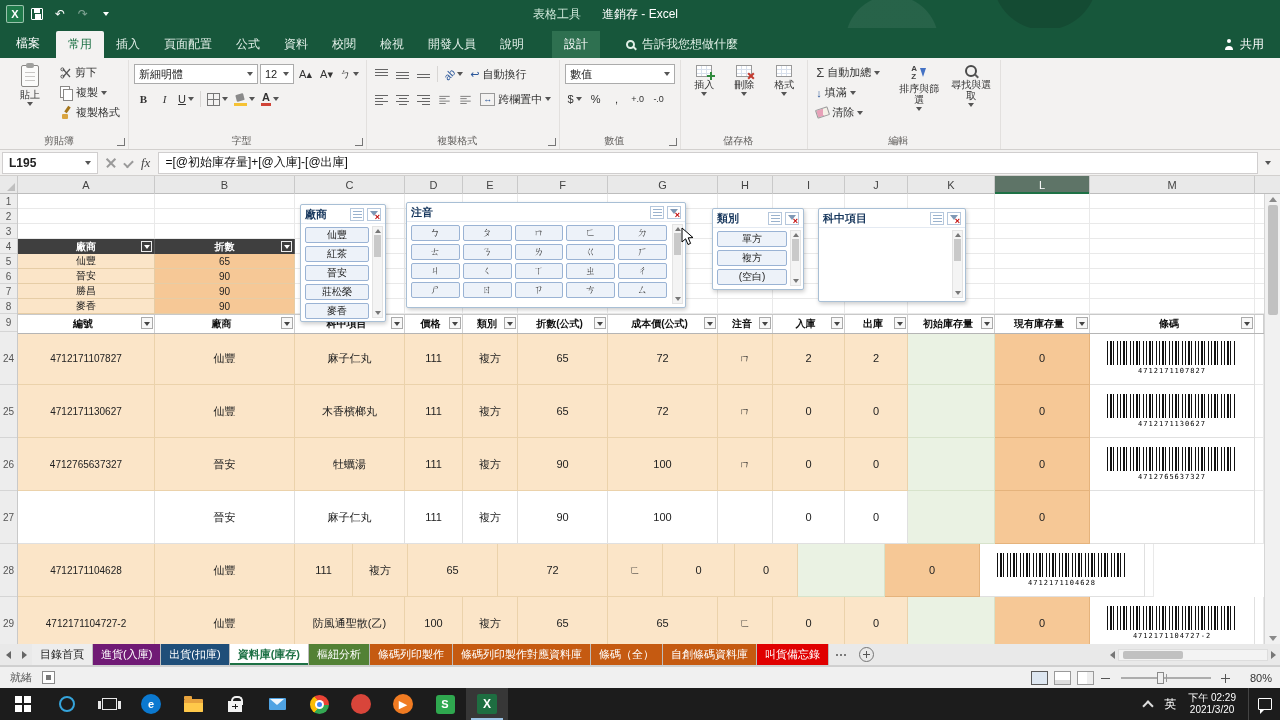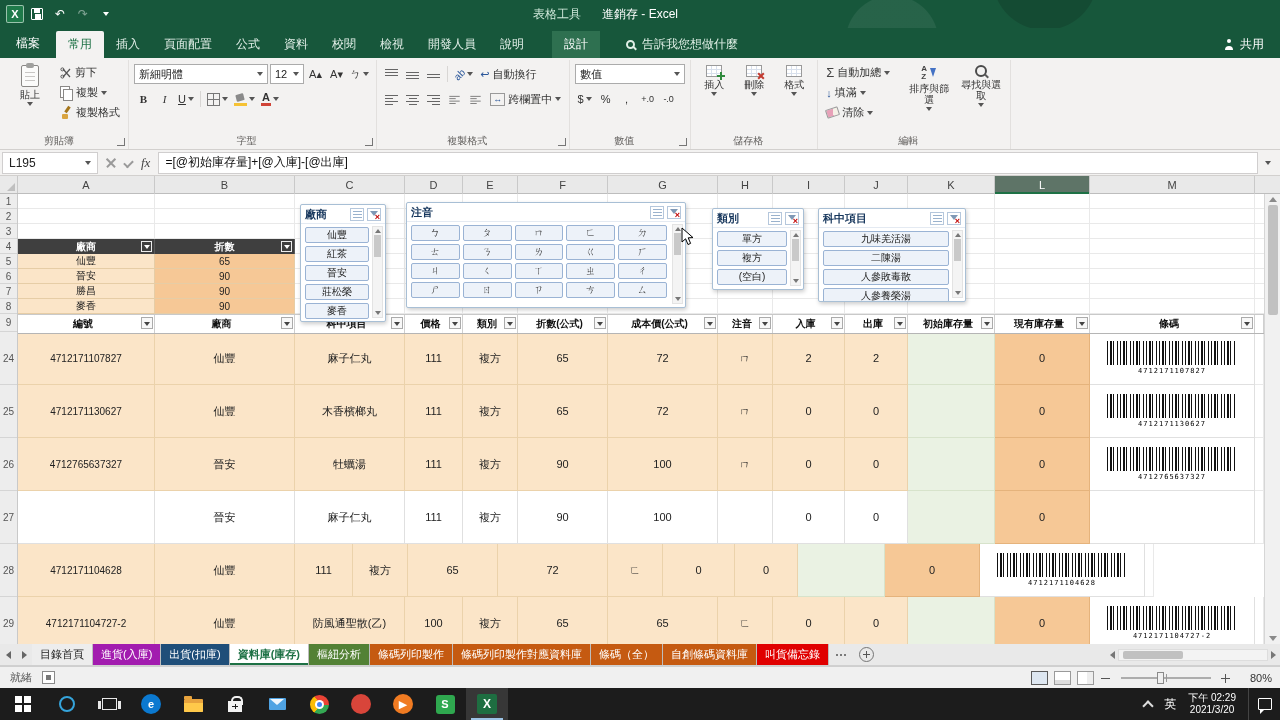--- a/index.html
+++ b/index.html
@@ -47,21 +47,21 @@
   .big { width:46px; display:flex; flex-direction:column; align-items:center; gap:2px; font-size:10px; color:#333; text-align:center; line-height:11px; padding-top:2px; }
   .w52 { width:52px; } .w48 { width:48px; } .w36 { width:36px; }
   .lbl2 { font-size:10px; line-height:11px; white-space:normal; }
   .mini-col { display:flex; flex-direction:column; gap:1px; }
   .w76 { width:78px; }
   .sm { height:19px; display:flex; align-items:center; gap:3px; font-size:11px; color:#333; padding:0 3px; white-space:nowrap; }
   .fcol { display:flex; flex-direction:column; gap:3px; }
   .frow { display:flex; align-items:center; gap:2px; height:22px; }
   .combo { background:#fff; border:1px solid #ABABAB; height:20px; display:flex; align-items:center; font-size:11px; color:#222; padding:0 4px; gap:3px; }
   .combo .car { margin-left:auto; }
-  .w118 { width:134px; } .w34 { width:34px; } .w110 { width:110px; }
+  .w118 { width:124px; } .w34 { width:34px; } .w110 { width:110px; }
   .tbtn { min-width:19px; height:19px; display:flex; align-items:center; justify-content:center; font-size:11px; color:#333; gap:2px; padding:0 2px; }
   .b { font-weight:bold; font-family:"Liberation Serif",serif; }
   .i { font-style:italic; font-family:"Liberation Serif",serif; }
   .u span:first-child { text-decoration:underline; }
   .vsep { width:1px; height:16px; background:#D8D6D4; margin:0 2px; }
   .car { display:inline-block; width:0; height:0; border-left:3px solid transparent; border-right:3px solid transparent; border-top:4px solid #555; }
   .car-w { border-top-color:#fff; }
   .sm-txt { font-size:9px; }
 
   .ic-save { display:inline-block; width:12px; height:12px; border:1px solid #fff; position:relative; border-radius:1px; }
@@ -123,21 +123,21 @@
   .mag::after { content:""; position:absolute; width:5px; height:2px; background:#5A5A5A; transform:rotate(45deg); right:-4px; bottom:-2px; }
   .mag-w { border-color:#DFEFE6; } .mag-w::after { background:#DFEFE6; }
   .mag-g { border-color:#555; } .mag-g::after { background:#555; }
   .mag-d { width:12px; height:12px; border-color:#4A4A4A; }
   .person { display:inline-block; width:10px; height:11px; position:relative; }
   .person::before { content:""; position:absolute; left:3px; top:0; width:4px; height:4px; border-radius:50%; background:#fff; }
   .person::after { content:""; position:absolute; left:1px; bottom:0; width:8px; height:4px; border-radius:4px 4px 0 0; background:#fff; }
 
   
   .fbar { height:26px; background:#F3F2F1; display:flex; align-items:center; border-bottom:1px solid #D2D0CE; padding:2px 2px; gap:0; }
-  .namebox { width:96px; height:22px; background:#fff; border:1px solid #D0CECE; font-size:12px; display:flex; align-items:center; padding:0 6px; color:#222; gap:4px; }
+  .namebox { width:96px; height:22px; background:#fff; border:1px solid #D0CECE; font-size:12px; display:flex; align-items:center; padding:0 6px; color:#222; gap:4px;font-weight:bold; }
   .namebox .car { margin-left:auto; }
   .fx-btns { display:flex; align-items:center; gap:8px; padding:0 8px; }
   .fxx { width:10px; height:10px; position:relative; display:inline-block; }
   .fxx::before,.fxx::after { content:""; position:absolute; left:-1px; top:4px; width:12px; height:1.5px; background:#9A9A9A; }
   .fxx::before { transform:rotate(45deg); } .fxx::after { transform:rotate(-45deg); }
   .fck { display:inline-block; width:9px; height:7px; }
   .fck::before { content:""; display:block; width:7px; height:4px; border-left:2px solid #9A9A9A; border-bottom:2px solid #9A9A9A; transform:rotate(-45deg); margin-top:1px; }
   .fxlbl { font-style:italic; font-family:"Liberation Serif",serif; font-size:13px; color:#444; }
   .fval { flex:1; height:22px; background:#fff; border:1px solid #D0CECE; display:flex; align-items:center; padding:0 6px; font-size:12px; color:#111; }
   .fchev { width:20px; display:flex; align-items:center; justify-content:center; }
@@ -892,40 +892,34 @@
           <div class="slth"></div>
           <div class="tri tri-down"></div>
         </div>
       </div>
       <div class="slicer" style="left: 818px; top: 14px; width: 148px; height: 94px;">
         <div class="slh">
           <div class="slt">科中項目</div>
           <div class="slb ms"></div>
           <div class="slb cf"></div>
         </div>
-        <div class="slc">
-          <div class="sli">九味羌活湯</div>
-          <div class="sli">二陳湯</div>
-          <div class="sli">人參敗毒散</div>
-          <div class="sli">人參養榮湯</div>
-        </div>
         <div class="slsb">
           <div class="tri tri-up"></div>
           <div class="slth"></div>
           <div class="tri tri-down"></div>
         </div>
       </div>
     </div>
 
   <div class="stabs">
     <span class="snavl"></span>
     <span class="snavr"></span>
     <div id="stabs-list" style="display:flex">
         <div class="stab" style="background: rgb(237, 237, 237); color: rgb(34, 34, 34);">目錄首頁</div>
-        <div class="stab" style="background: #a21caf; color: rgb(255, 255, 255);">進貨(入庫)</div>
+        <div class="stab" style="background: #701a75; color: rgb(255, 255, 255);">進貨(入庫)</div>
         <div class="stab" style="background: rgb(31, 78, 121); color: rgb(255, 255, 255);">出貨(扣庫)</div>
         <div class="stab active" style="background: rgb(255, 255, 255); color: rgb(30, 113, 69);">資料庫(庫存)</div>
         <div class="stab" style="background: rgb(83, 129, 53); color: rgb(255, 255, 255);">樞紐分析</div>
         <div class="stab" style="background: rgb(197, 90, 17); color: rgb(255, 255, 255);">條碼列印製作</div>
         <div class="stab" style="background: rgb(197, 90, 17); color: rgb(255, 255, 255);">條碼列印製作對應資料庫</div>
         <div class="stab" style="background: rgb(197, 90, 17); color: rgb(255, 255, 255);">條碼（全）</div>
         <div class="stab" style="background: rgb(197, 90, 17); color: rgb(255, 255, 255);">自創條碼資料庫</div>
         <div class="stab" style="background: rgb(224, 0, 0); color: rgb(255, 255, 255);">叫貨備忘錄</div>
       </div>
     <div class="sdots">

